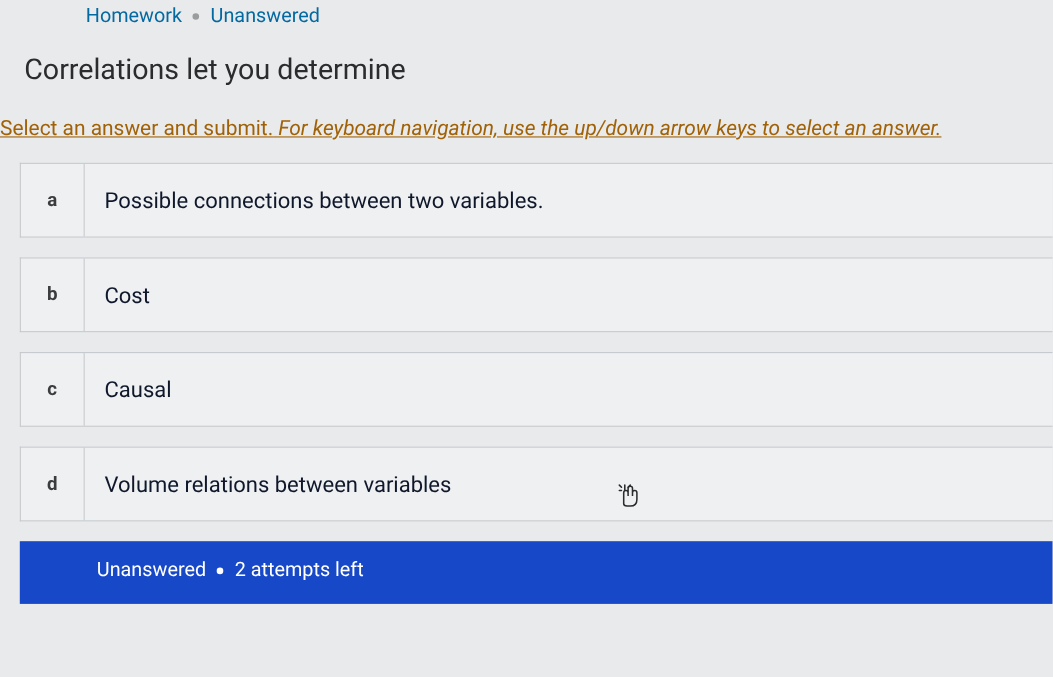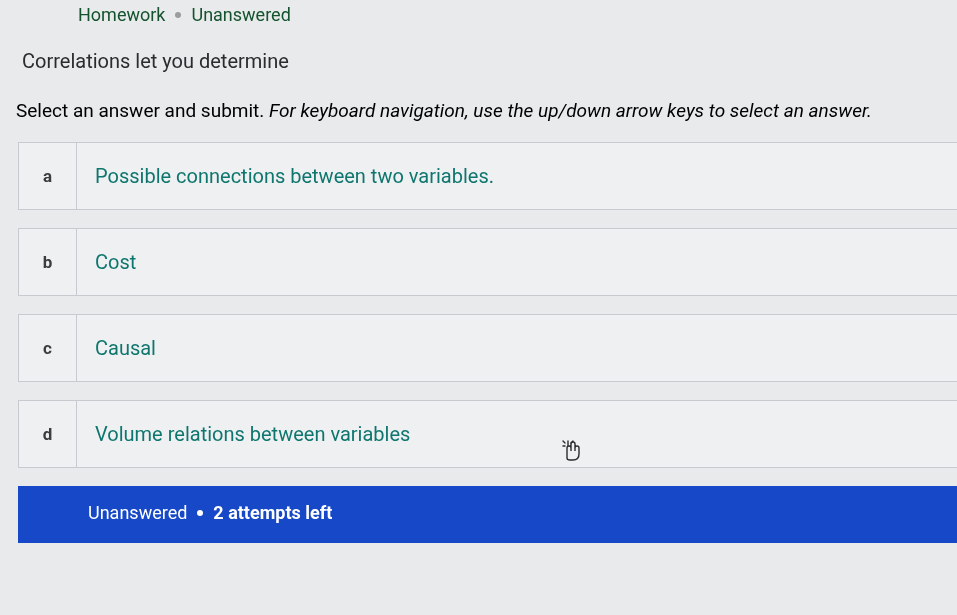--- a/index.html
+++ b/index.html
@@ -10,44 +10,45 @@
     body {
       font-family: -apple-system, BlinkMacSystemFont, 'Segoe UI', Roboto, Helvetica, Arial, sans-serif;
       background: #e8eaec;
       width: 957px;
       height: 615px;
       overflow: hidden;
       position: relative;
     }
     .breadcrumb {
       padding: 4px 32px 14px 78px;
-      color: #14532d;
+      color: #0369a1;
       font-size: 18px;
       display: flex;
       align-items: center;
       gap: 10px;
     }
     .breadcrumb .dot {
       width: 6px;
       height: 6px;
       background: #9a9c9e;
       border-radius: 50%;
       display: inline-block;
     }
     .question-title {
       padding: 10px 22px 26px 22px;
-      font-size: 20px;
+      font-size: 26px;
       color: #2a2c2e;
       font-weight: 400;
     }
     .instructions {
-      padding: 0 8px 20px 16px;
+      padding: 0 8px 20px 0;
       font-size: 19px;
-      color: #000000;
+      color: #a16207;
       font-style: italic;
+      text-decoration: underline;
     }
     .instructions .lead {
       font-style: normal;
     }
     .options {
       padding: 0 0 0 18px;
     }
     .option-row {
       display: flex;
       align-items: stretch;
@@ -67,42 +68,42 @@
       font-weight: 700;
       font-size: 17px;
       color: #3a3c3e;
     }
     .option-text {
       flex: 1;
       display: flex;
       align-items: center;
       padding: 0 18px;
       font-size: 20px;
-      color: #0f766e;
+      color: #0f172a;
     }
     .status-bar {
       background: #1648c8;
       color: #fff;
       padding: 16px 24px 20px 70px;
       font-size: 18px;
       display: flex;
       align-items: center;
       gap: 10px;
       margin-left: 18px;
       margin-top: 8px;
     }
     .status-bar .dot {
       width: 6px;
       height: 6px;
       background: #fff;
       border-radius: 50%;
       display: inline-block;
     }
     .status-bar .attempts {
-      font-weight: 700;
+      font-weight: 400;
       text-align: center;
     }
     .cursor-icon {
       position: absolute;
       left: 560px;
       top: 438px;
       font-size: 20px;
       color: #2a2c2e;
       pointer-events: none;
     }

